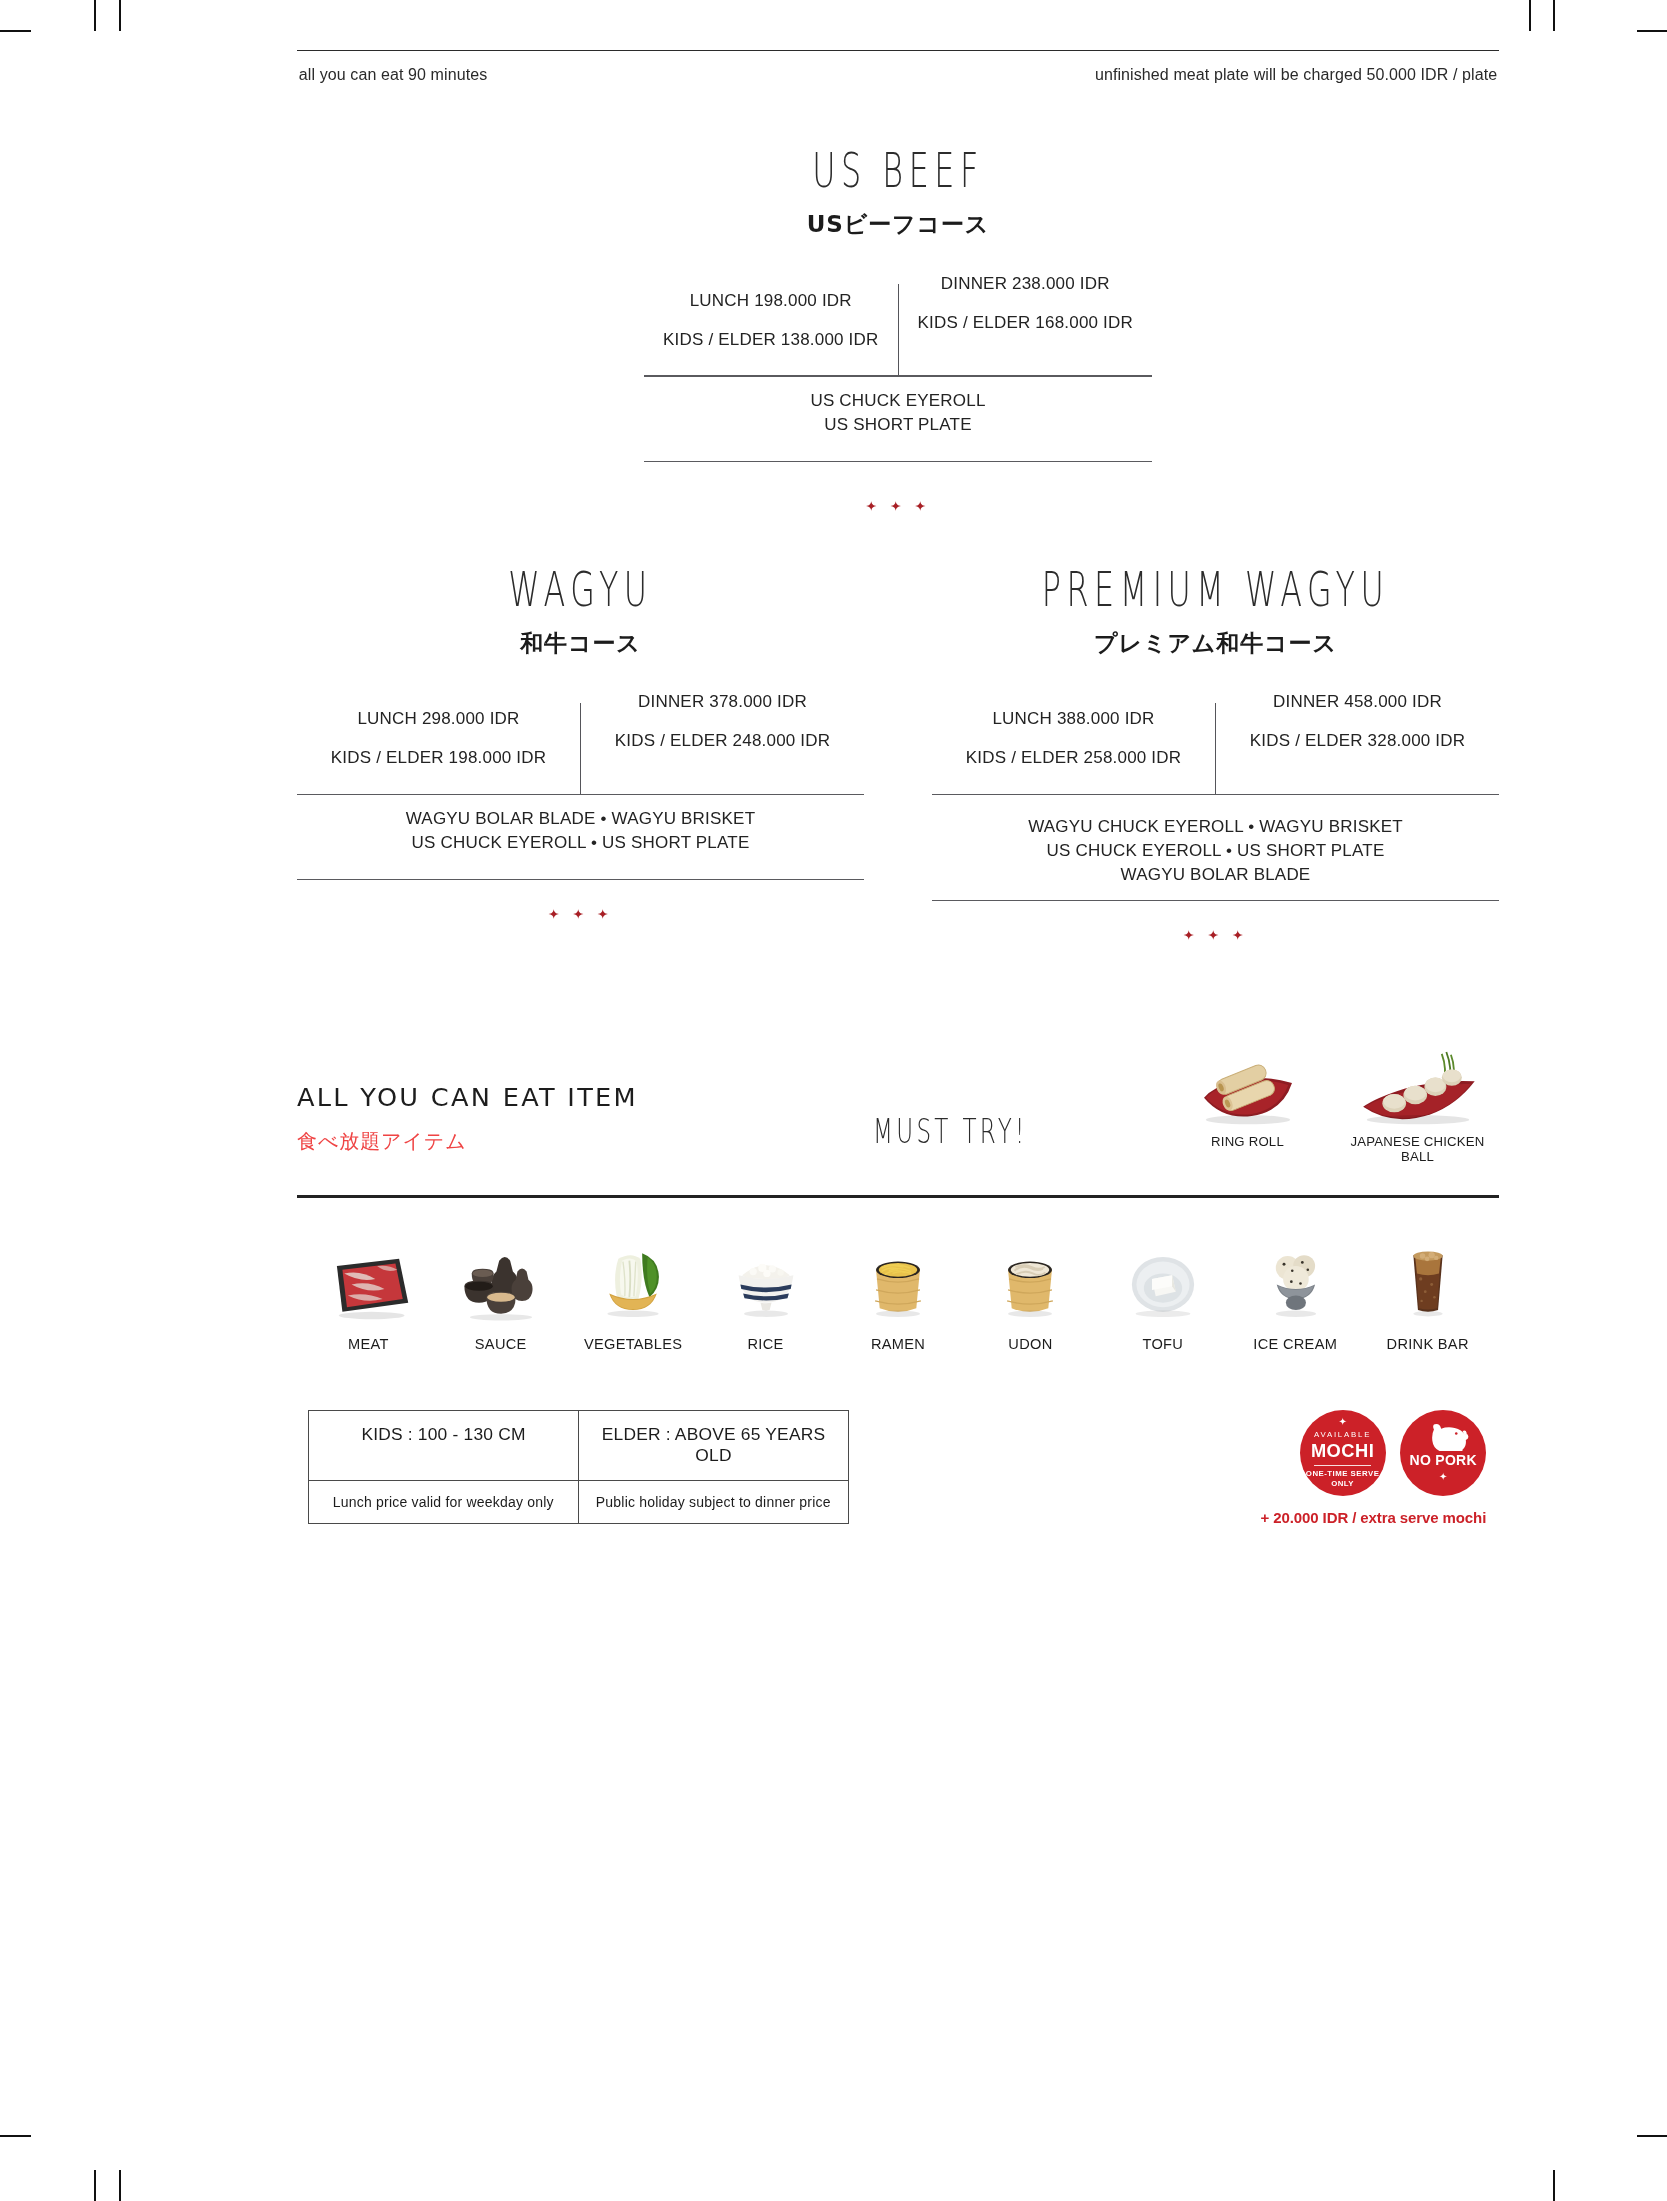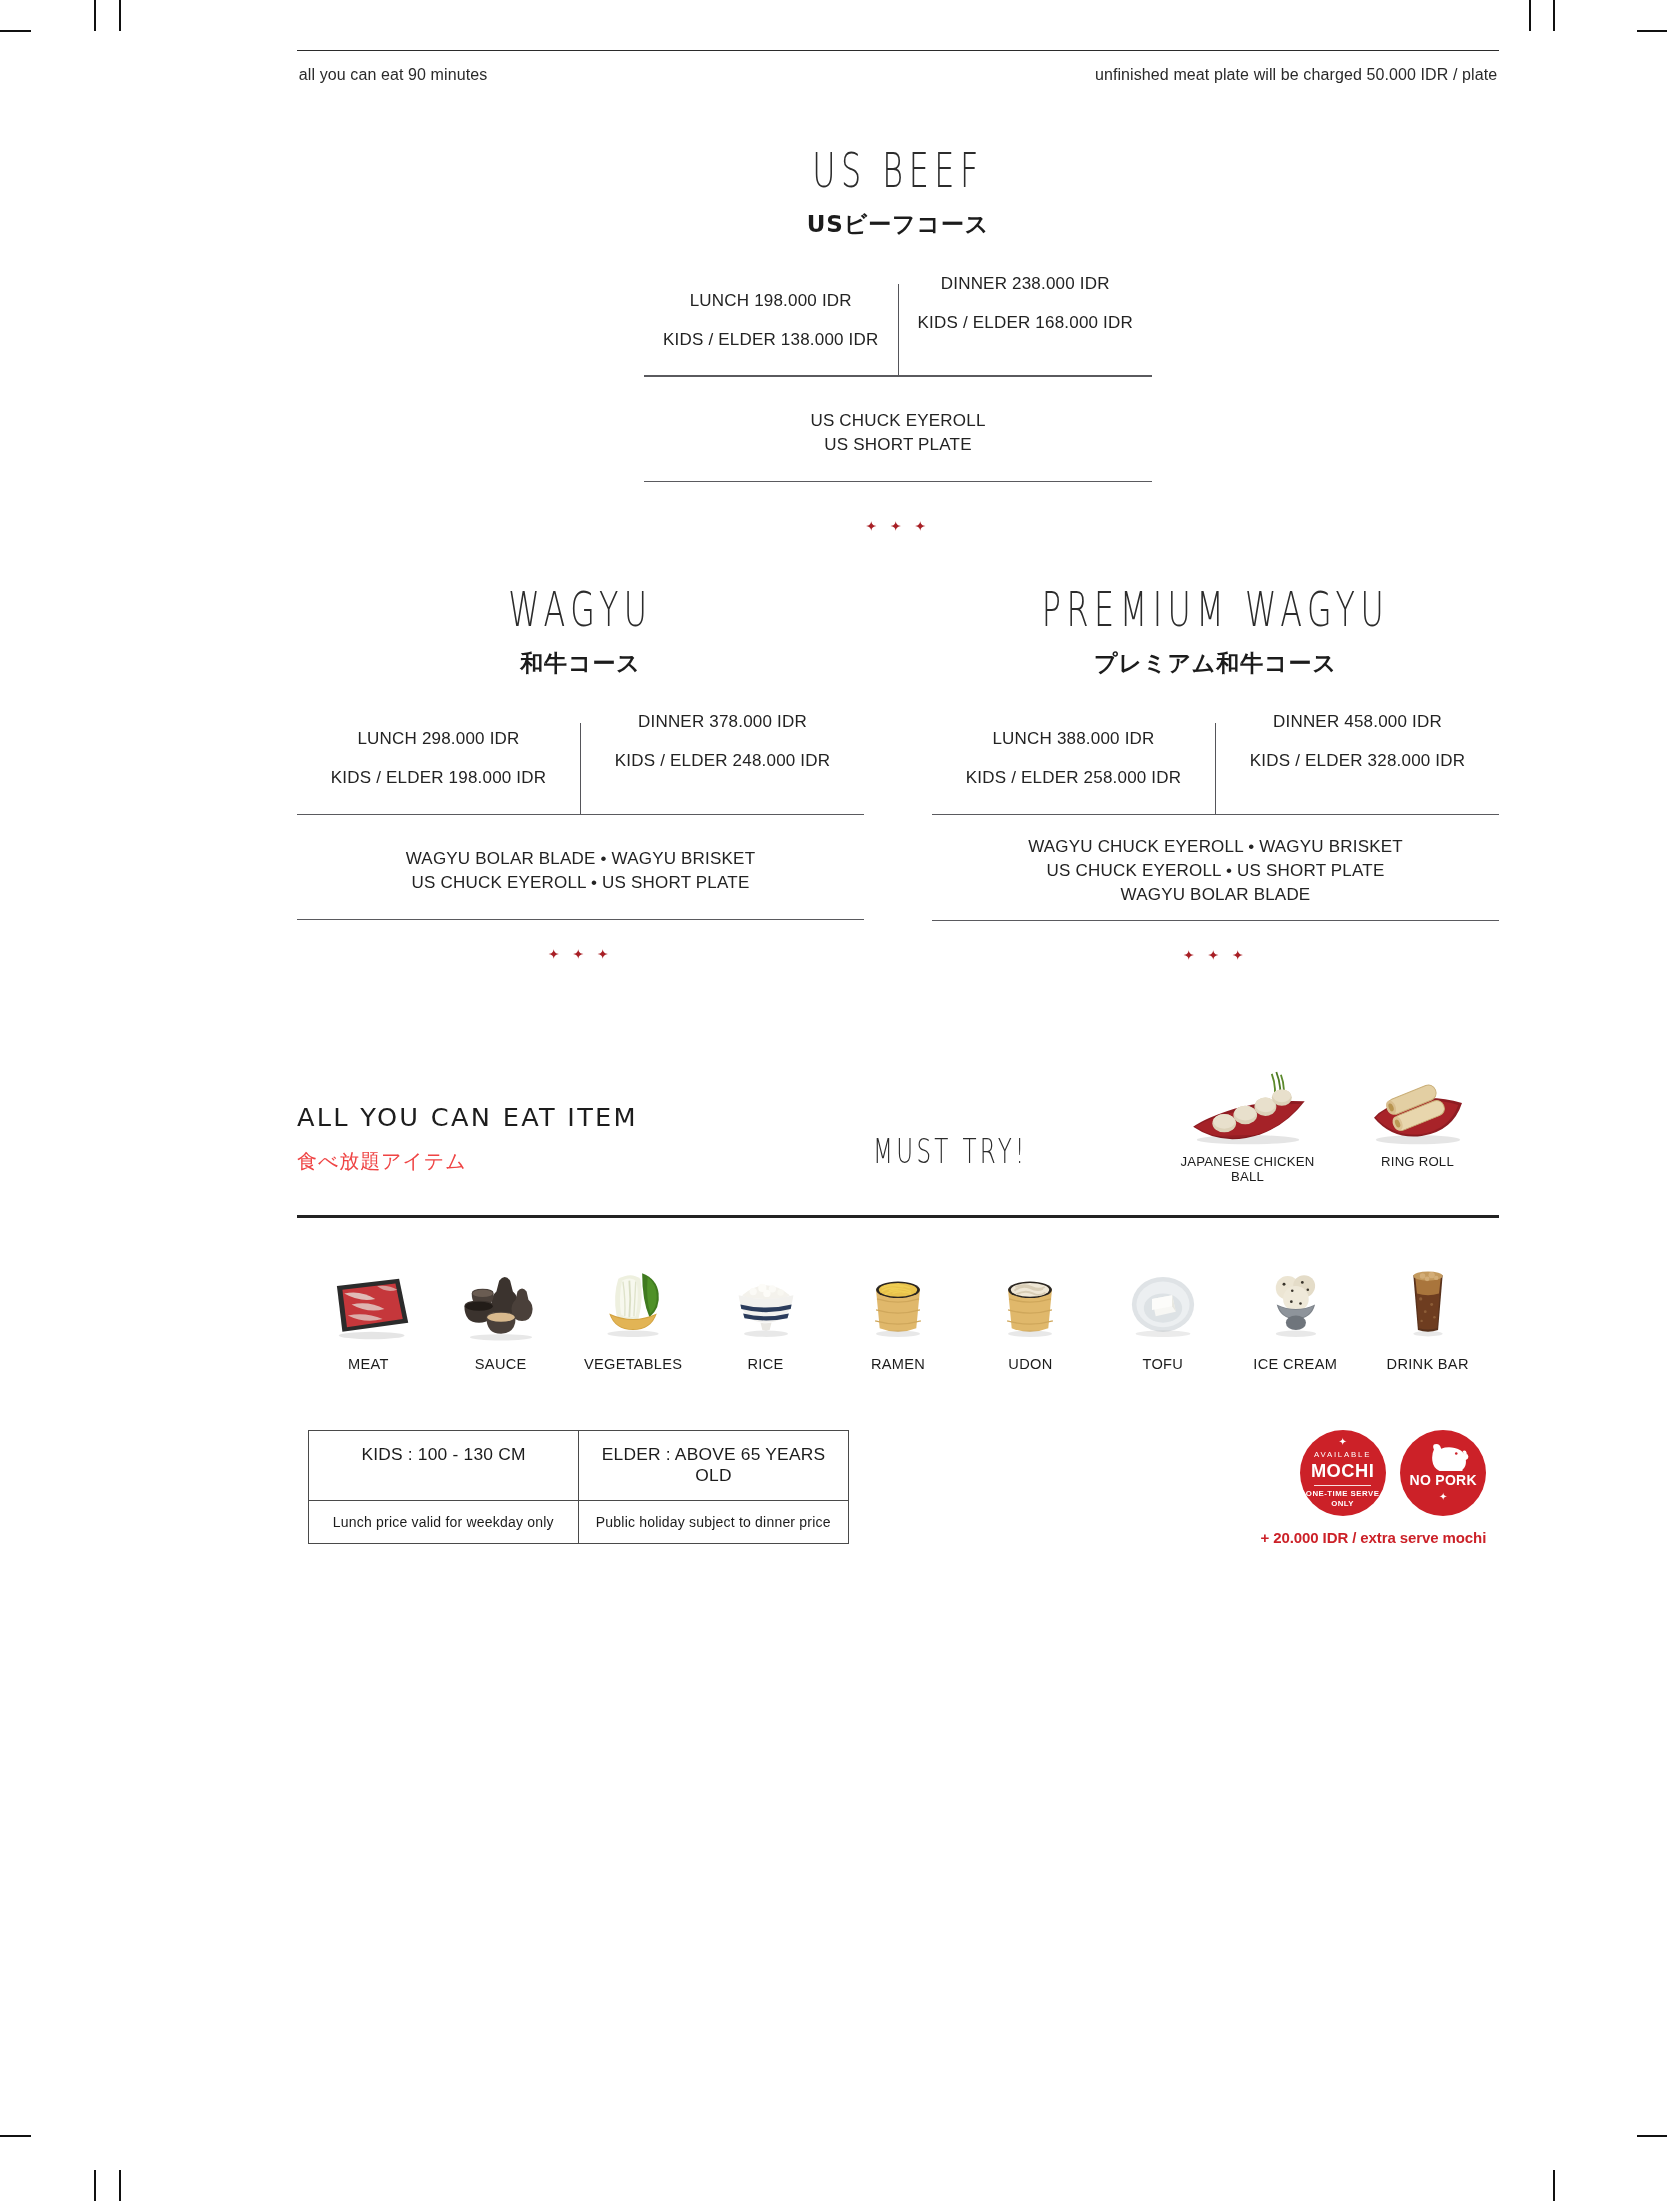--- a/index.html
+++ b/index.html
@@ -127,21 +127,21 @@
     color: #232323;
     line-height: 1.0;
     padding: 3.7px 0;
   }
   .price-line + .price-line { margin-top: 14.6px; }
 
   .rule-inner { height: 1.1px; background: #5a5a5e; }
 
   .cuts {
     text-align: center;
-    padding: 32px 0 24px 0;
+    padding: 12px 0 24px 0;
   }
   .cut-line {
     font-size: 17px;
     color: #232323;
     line-height: 1.42;
     letter-spacing: 0.2px;
   }
 
   .diamonds {
     text-align: center;
@@ -422,20 +422,40 @@
 
     <div class="aycet-row" style="margin-top:66px;">
       <div class="aycet-left">
         <div class="aycet-title">ALL YOU CAN EAT ITEM</div>
         <div class="aycet-sub">食べ放題アイテム</div>
       </div>
 
       <div class="must-try">MUST TRY!</div>
 
       <div class="must-items">
+        <div class="must-item">
+          <div class="photo">
+            <svg width="110" height="79" viewBox="0 0 120 86" xmlns="http://www.w3.org/2000/svg">
+              <path d="M12 52 q20 24 52 20 q34 -5 44 -36 q-34 -10 -62 -2 Q22 40 12 52 Z" fill="#8e1c22"></path>
+              <path d="M14 52 q20 21 49 18 q31 -5 41 -32 q-31 -9 -57 -2 Q24 41 14 52 Z" fill="#a82329"></path>
+              <g transform="rotate(-22 60 44)">
+                <rect x="30" y="22" width="56" height="17" rx="8" fill="#e3cfa3"></rect>
+                <rect x="30" y="22" width="56" height="17" rx="8" fill="none" stroke="#c9ae77" stroke-width="1"></rect>
+                <ellipse cx="34" cy="30" rx="5" ry="8" fill="#d8bd8d"></ellipse>
+                <ellipse cx="34" cy="30" rx="2.5" ry="4.5" fill="#b8944f"></ellipse>
+                <rect x="30" y="41" width="58" height="17" rx="8" fill="#e8d6ad"></rect>
+                <rect x="30" y="41" width="58" height="17" rx="8" fill="none" stroke="#c9ae77" stroke-width="1"></rect>
+                <ellipse cx="34" cy="49" rx="5" ry="8" fill="#dcc395"></ellipse>
+                <ellipse cx="34" cy="49" rx="2.5" ry="4.5" fill="#bb9854"></ellipse>
+              </g>
+              <ellipse cx="60" cy="76" rx="46" ry="5" fill="#000" opacity="0.10"></ellipse>
+            </svg>
+          </div>
+          <div class="must-cap">RING ROLL</div>
+        </div>
         <div class="must-item">
           <div class="photo">
             <svg width="128" height="79" viewBox="0 0 140 86" xmlns="http://www.w3.org/2000/svg">
               <path d="M96 4 q6 16 2 34" stroke="#5c8a2c" stroke-width="2" fill="none"></path>
               <path d="M101 2 q7 18 3 36" stroke="#4e7a24" stroke-width="2" fill="none"></path>
               <path d="M106 5 q6 16 1 33" stroke="#5c8a2c" stroke-width="2" fill="none"></path>
               <path d="M10 62 q32 22 74 8 q28 -10 48 -36 q-40 -2 -76 8 Q24 52 10 62 Z" fill="#8e1c22"></path>
               <path d="M12 62 q32 20 72 7 q26 -9 44 -32 q-36 -1 -70 8 Q26 53 12 62 Z" fill="#a52228"></path>
               <ellipse cx="44" cy="58" rx="13" ry="10" fill="#dcd2b9"></ellipse>
               <ellipse cx="44" cy="56" rx="12" ry="8" fill="#e8e0cc"></ellipse>
@@ -443,40 +463,20 @@
               <ellipse cx="67" cy="47" rx="12" ry="8" fill="#e8e0cc"></ellipse>
               <ellipse cx="89" cy="40" rx="12" ry="10" fill="#dcd2b9"></ellipse>
               <ellipse cx="89" cy="38" rx="11" ry="8" fill="#e8e0cc"></ellipse>
               <ellipse cx="107" cy="30" rx="11" ry="9" fill="#dcd2b9"></ellipse>
               <ellipse cx="107" cy="28" rx="10" ry="7" fill="#e8e0cc"></ellipse>
               <ellipse cx="70" cy="76" rx="56" ry="5" fill="#000" opacity="0.10"></ellipse>
             </svg>
           </div>
           <div class="must-cap">JAPANESE CHICKEN BALL</div>
         </div>
-        <div class="must-item">
-          <div class="photo">
-            <svg width="110" height="79" viewBox="0 0 120 86" xmlns="http://www.w3.org/2000/svg">
-              <path d="M12 52 q20 24 52 20 q34 -5 44 -36 q-34 -10 -62 -2 Q22 40 12 52 Z" fill="#8e1c22"></path>
-              <path d="M14 52 q20 21 49 18 q31 -5 41 -32 q-31 -9 -57 -2 Q24 41 14 52 Z" fill="#a82329"></path>
-              <g transform="rotate(-22 60 44)">
-                <rect x="30" y="22" width="56" height="17" rx="8" fill="#e3cfa3"></rect>
-                <rect x="30" y="22" width="56" height="17" rx="8" fill="none" stroke="#c9ae77" stroke-width="1"></rect>
-                <ellipse cx="34" cy="30" rx="5" ry="8" fill="#d8bd8d"></ellipse>
-                <ellipse cx="34" cy="30" rx="2.5" ry="4.5" fill="#b8944f"></ellipse>
-                <rect x="30" y="41" width="58" height="17" rx="8" fill="#e8d6ad"></rect>
-                <rect x="30" y="41" width="58" height="17" rx="8" fill="none" stroke="#c9ae77" stroke-width="1"></rect>
-                <ellipse cx="34" cy="49" rx="5" ry="8" fill="#dcc395"></ellipse>
-                <ellipse cx="34" cy="49" rx="2.5" ry="4.5" fill="#bb9854"></ellipse>
-              </g>
-              <ellipse cx="60" cy="76" rx="46" ry="5" fill="#000" opacity="0.10"></ellipse>
-            </svg>
-          </div>
-          <div class="must-cap">RING ROLL</div>
-        </div>
       </div>
     </div>
 
     <div class="rule-thick"></div>
 
     <div class="items-strip">
 
       <div class="item">
         <div class="ph">
           <svg width="88" height="75" viewBox="0 0 96 82" xmlns="http://www.w3.org/2000/svg">

